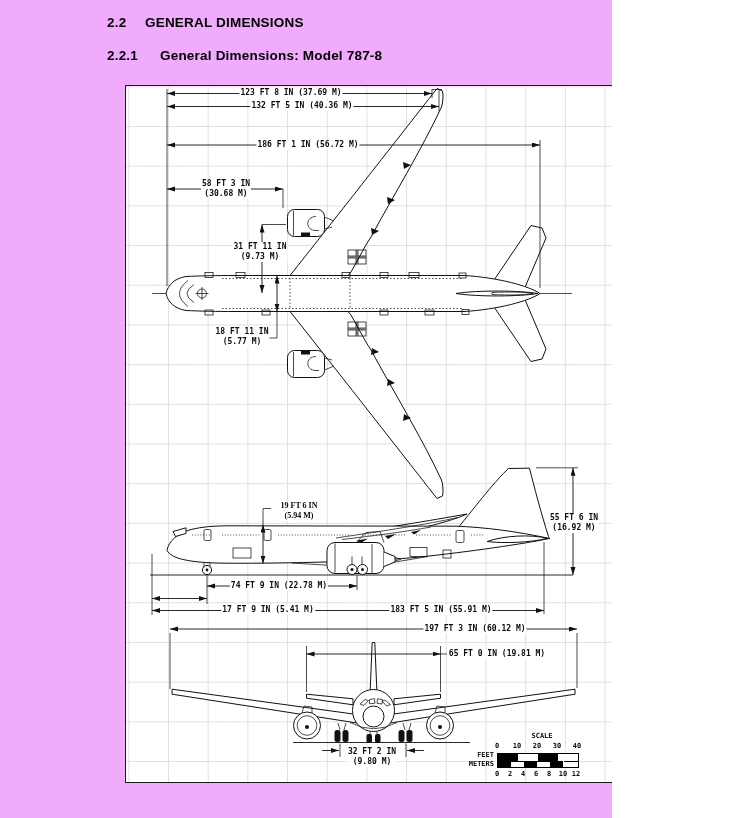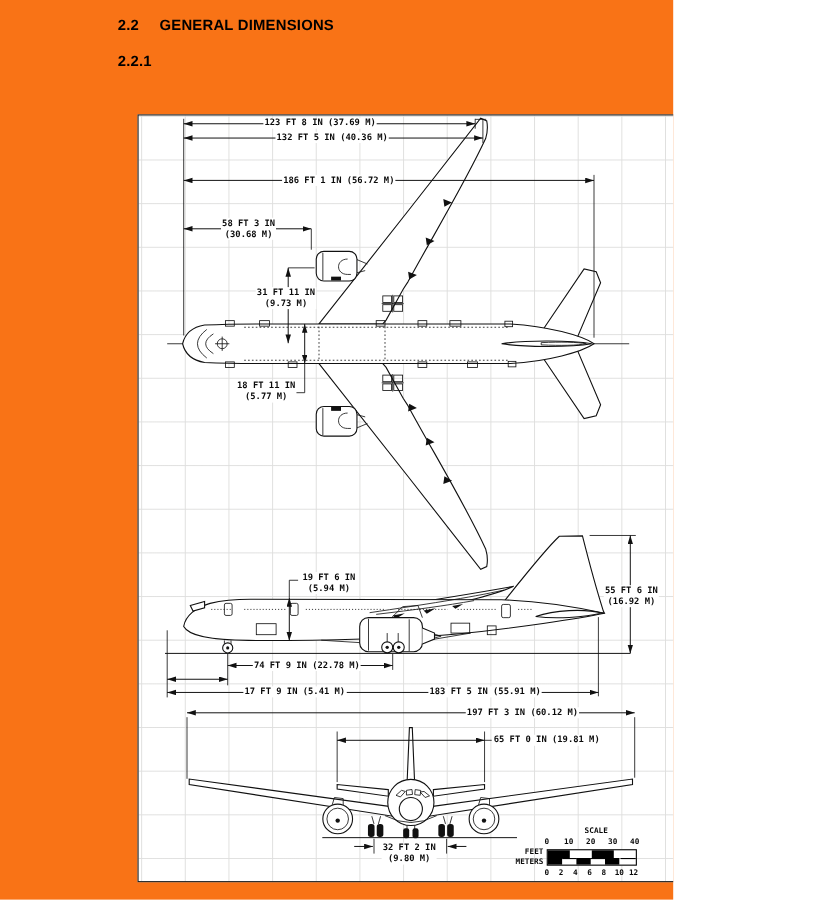--- a/index.html
+++ b/index.html
@@ -1,19 +1,19 @@
 <!DOCTYPE html>
 <html><head>
 <meta charset="utf-8">
 <style>
   html,body{margin:0;padding:0;background:#fff;}
-  #page{position:relative;width:612px;height:818px;background:#f97316;overflow:hidden;
+  #page{position:relative;width:612px;height:818px;background:#f0abfc;overflow:hidden;
         font-family:"Liberation Sans",sans-serif;color:#000;}
   .hnum,.htitle{position:absolute;font:bold 13.5px "Liberation Sans",sans-serif;letter-spacing:.2px;white-space:nowrap;}
-  #diagram{position:absolute;left:125px;top:104px;width:494px;height:696px;
+  #diagram{position:absolute;left:125px;top:85px;width:494px;height:696px;
            border:1.6px solid #1a1a1a;background:#fff;
            background-image:linear-gradient(#dededdee 1px,transparent 1px),
                             linear-gradient(90deg,#dededdee 1px,transparent 1px);
            background-size:39.7px 39.7px;background-position:2.3px .3px;padding-left:32px;}
   #art{position:absolute;left:0;top:0;width:494px;height:696px;}
   .lbl{position:absolute;font:bold 8px "DejaVu Sans Mono",monospace;line-height:10px;
        background:#fff;color:#0a0a0a;white-space:nowrap;text-align:center;
        transform:translate(-50%,-50%);padding:0 1px;z-index:3;}
   .tick{position:absolute;font:bold 7px "DejaVu Sans Mono",monospace;color:#0a0a0a;
         transform:translateX(-50%);z-index:3;white-space:nowrap;}
@@ -30,20 +30,21 @@
   svg .f{fill:#111;stroke:none;}
 </style>
 </head>
 <body>
 
 <div id="page">
 
   <span class="hnum" style="left:107px;top:15px;">2.2</span>
   <span class="htitle" style="left:145px;top:15px;">GENERAL DIMENSIONS</span>
   <span class="hnum" style="left:107px;top:48px;">2.2.1</span>
+  <span class="htitle" style="left:160px;top:48px;">General Dimensions: Model 787-8</span>
 
   <div id="diagram">
 
     <svg id="art" viewBox="0 0 494 696">
       <defs>
         <marker id="ah" markerUnits="userSpaceOnUse" markerWidth="9" markerHeight="6" refX="8" refY="2.5" orient="auto-start-reverse">
           <path d="M0,0 L8,2.5 L0,5 Z" fill="#111"></path>
         </marker>
       </defs>
 
@@ -231,21 +232,21 @@
       <div>(30.68 M)</div>
     </div>
     <div class="lbl" style="left:134px;top:166px;">
       <div>31 FT 11 IN</div>
       <div>(9.73 M)</div>
     </div>
     <div class="lbl" style="left:116px;top:251px;text-align:center;">
       <div>18 FT 11 IN</div>
       <div>(5.77 M)</div>
     </div>
-    <div class="lbl" style="left:173px;top:425px;">
+    <div class="lbl" style="left:173px;top:425px;font-family:Liberation Serif, serif;">
       <div>19 FT 6 IN</div>
       <div>(5.94 M)</div>
     </div>
     <div class="lbl" style="left:448px;top:437px;">
       <div>55 FT 6 IN</div>
       <div>(16.92 M)</div>
     </div>
     <div class="lbl" style="left:153px;top:500px;">74 FT 9 IN (22.78 M)</div>
     <div class="lbl" style="left:142px;top:512px;margin-top:12px;">17 FT 9 IN (5.41 M)</div>
     <div class="lbl" style="left:315px;top:524px;">183 FT 5 IN (55.91 M)</div>

